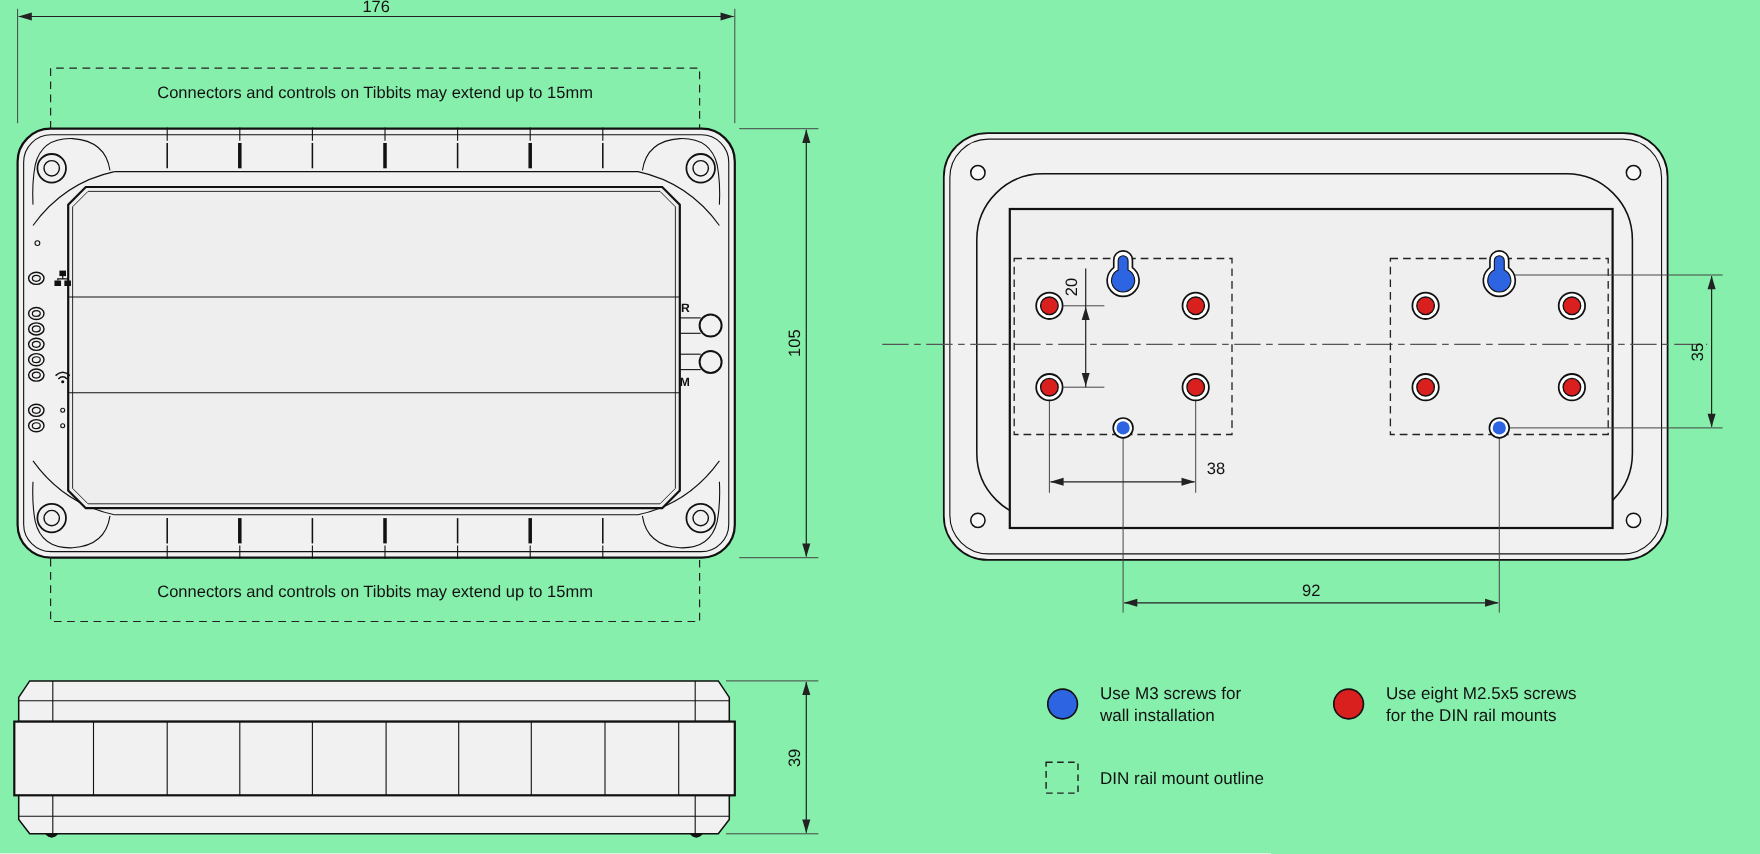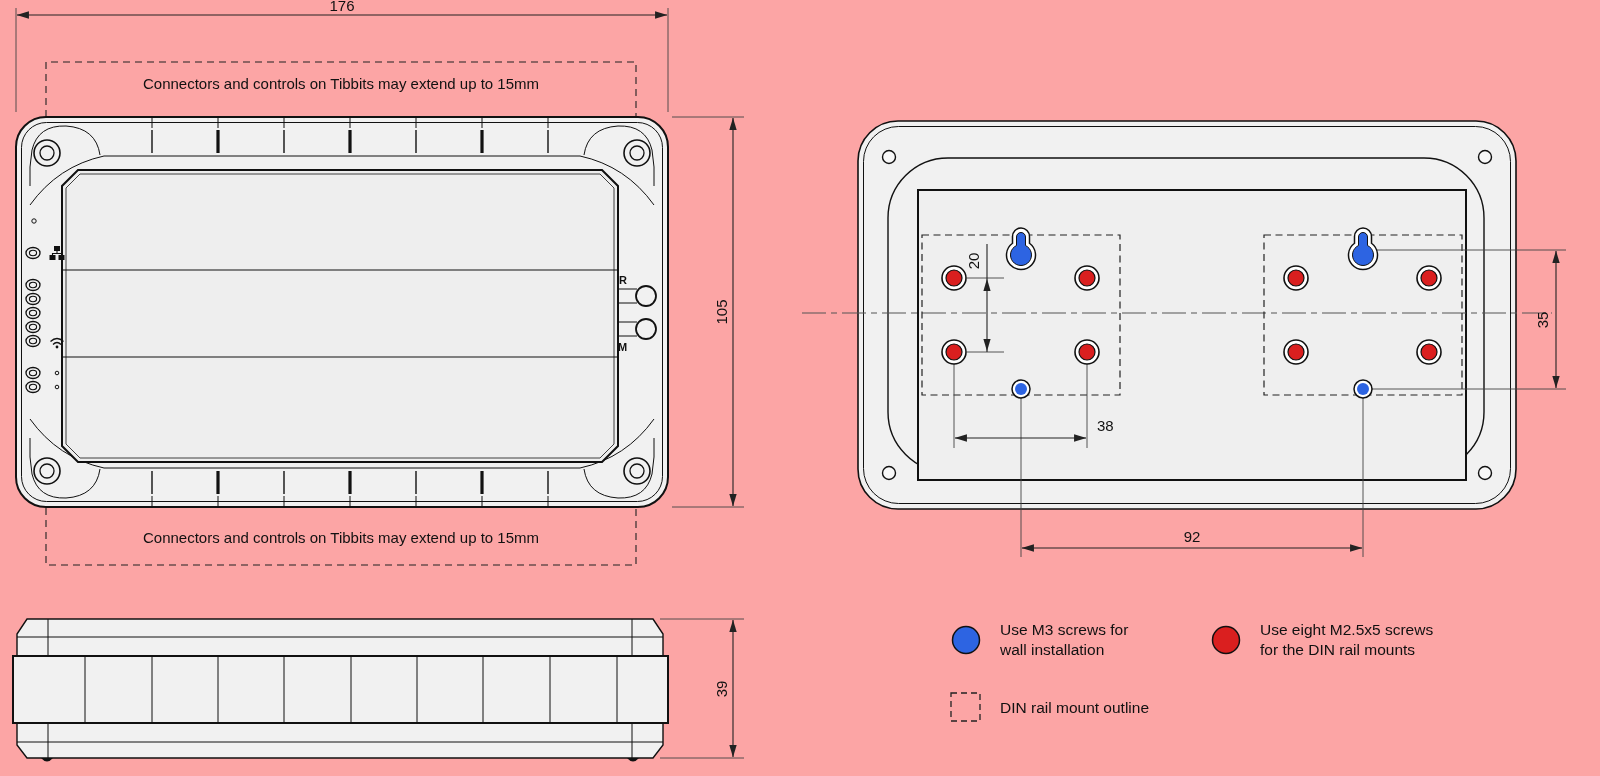--- a/index.html
+++ b/index.html
@@ -1,16 +1,16 @@
 <!DOCTYPE html>
 <html><head>
 <meta charset="utf-8">
 <style>
   html,body{margin:0;padding:0;background:#ffffff;}
-  .canvas{width:1600px;height:776px;position:relative;background:#fca5a5;overflow:hidden;}
+  .canvas{width:1600px;height:776px;position:relative;background:#86efac;overflow:hidden;}
   svg{display:block;}
   text{font-family:"Liberation Sans","DejaVu Sans",sans-serif;fill:#111;}
   .dim-text{font-size:15px;}
   .note-text{font-size:15px;}
   .btn-label{font-size:11px;font-weight:bold;}
   .legend-text{font-size:15.5px;}
   .outline{fill:none;stroke:#111;}
   .body-fill{fill:#f1f1f1;stroke:#111;}
   .thin{stroke:#111;stroke-width:1;fill:none;}
   .dimline{stroke:#222;stroke-width:1.1;fill:none;}

